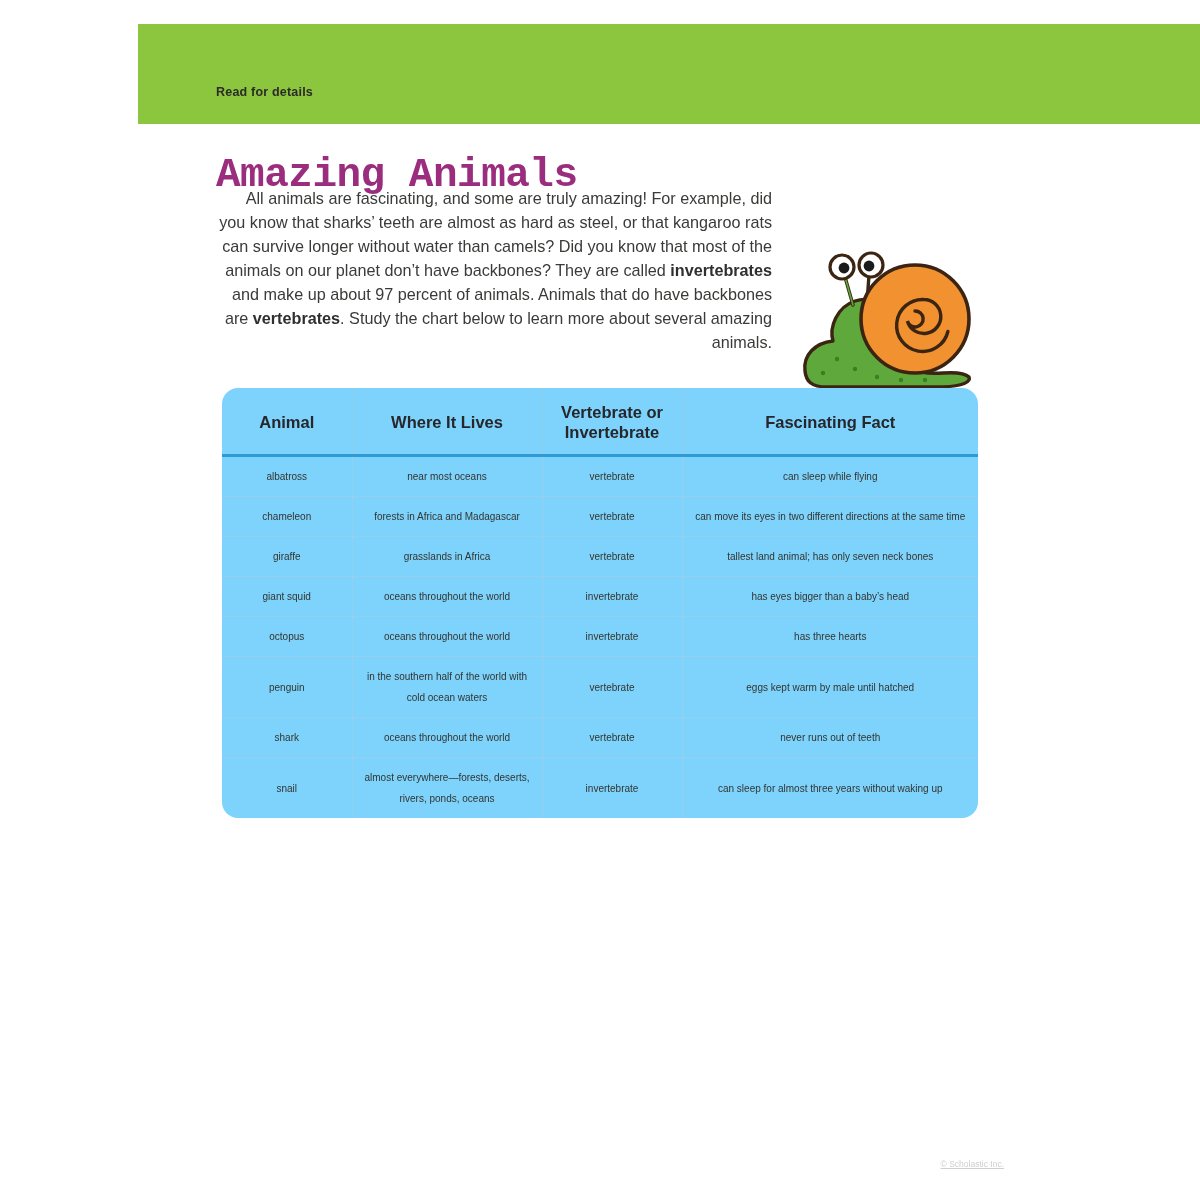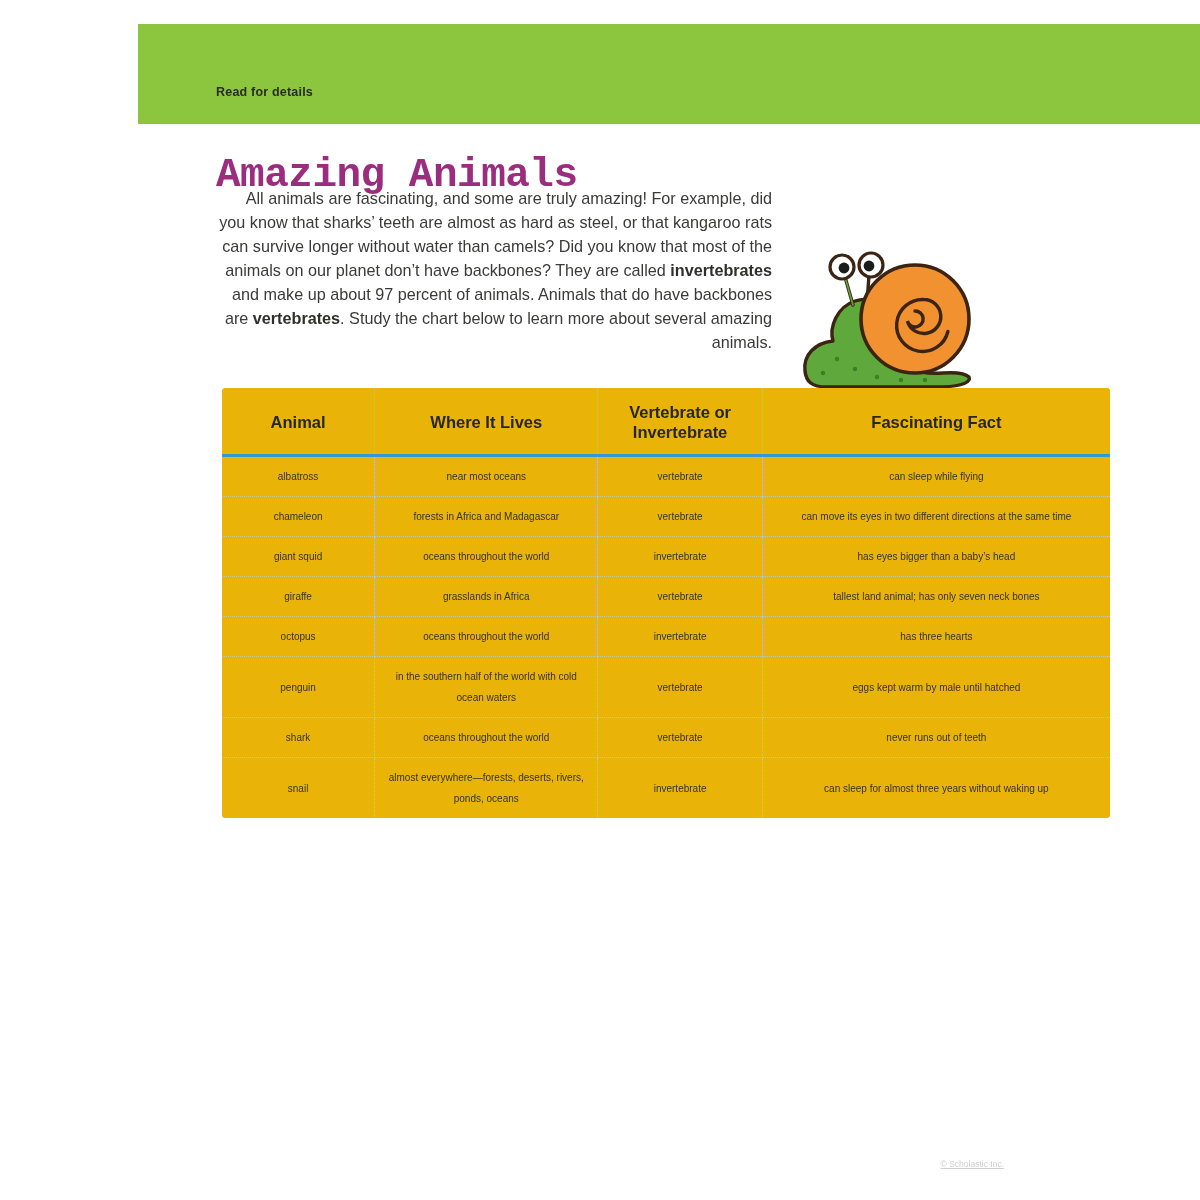--- a/index.html
+++ b/index.html
@@ -69,23 +69,23 @@
     position: absolute;
     left: 793px; top: 243px;
     width: 186px; height: 152px;
     pointer-events: none;
   }
 
   
   #chart {
     position: absolute;
     left: 222px; top: 388px;
-    width: 888px;
-    background: #eab308;
-    border-radius: 3px;
+    width: 756px;
+    background: #7dd3fc;
+    border-radius: 16px;
     overflow: hidden;
   }
   table {
     width: 100%;
     border-collapse: collapse;
     table-layout: fixed;
   }
   th, td {
     text-align: center;
     vertical-align: middle;
@@ -199,32 +199,32 @@
             <td class="c-type">vertebrate</td>
             <td class="c-fact">can sleep while flying</td>
           </tr>
           <tr>
             <td class="c-animal">chameleon</td>
             <td class="c-where">forests in Africa and Madagascar</td>
             <td class="c-type">vertebrate</td>
             <td class="c-fact">can move its eyes in two different directions at the same time</td>
           </tr>
           <tr>
+            <td class="c-animal">giraffe</td>
+            <td class="c-where">grasslands in Africa</td>
+            <td class="c-type">vertebrate</td>
+            <td class="c-fact">tallest land animal; has only seven neck bones</td>
+          </tr>
+          <tr>
             <td class="c-animal">giant squid</td>
             <td class="c-where">oceans throughout the world</td>
             <td class="c-type">invertebrate</td>
             <td class="c-fact">has eyes bigger than a baby’s head</td>
           </tr>
           <tr>
-            <td class="c-animal">giraffe</td>
-            <td class="c-where">grasslands in Africa</td>
-            <td class="c-type">vertebrate</td>
-            <td class="c-fact">tallest land animal; has only seven neck bones</td>
-          </tr>
-          <tr>
             <td class="c-animal">octopus</td>
             <td class="c-where">oceans throughout the world</td>
             <td class="c-type">invertebrate</td>
             <td class="c-fact">has three hearts</td>
           </tr>
           <tr>
             <td class="c-animal">penguin</td>
             <td class="c-where">in the southern half of the world with cold ocean waters</td>
             <td class="c-type">vertebrate</td>
             <td class="c-fact">eggs kept warm by male until hatched</td>

